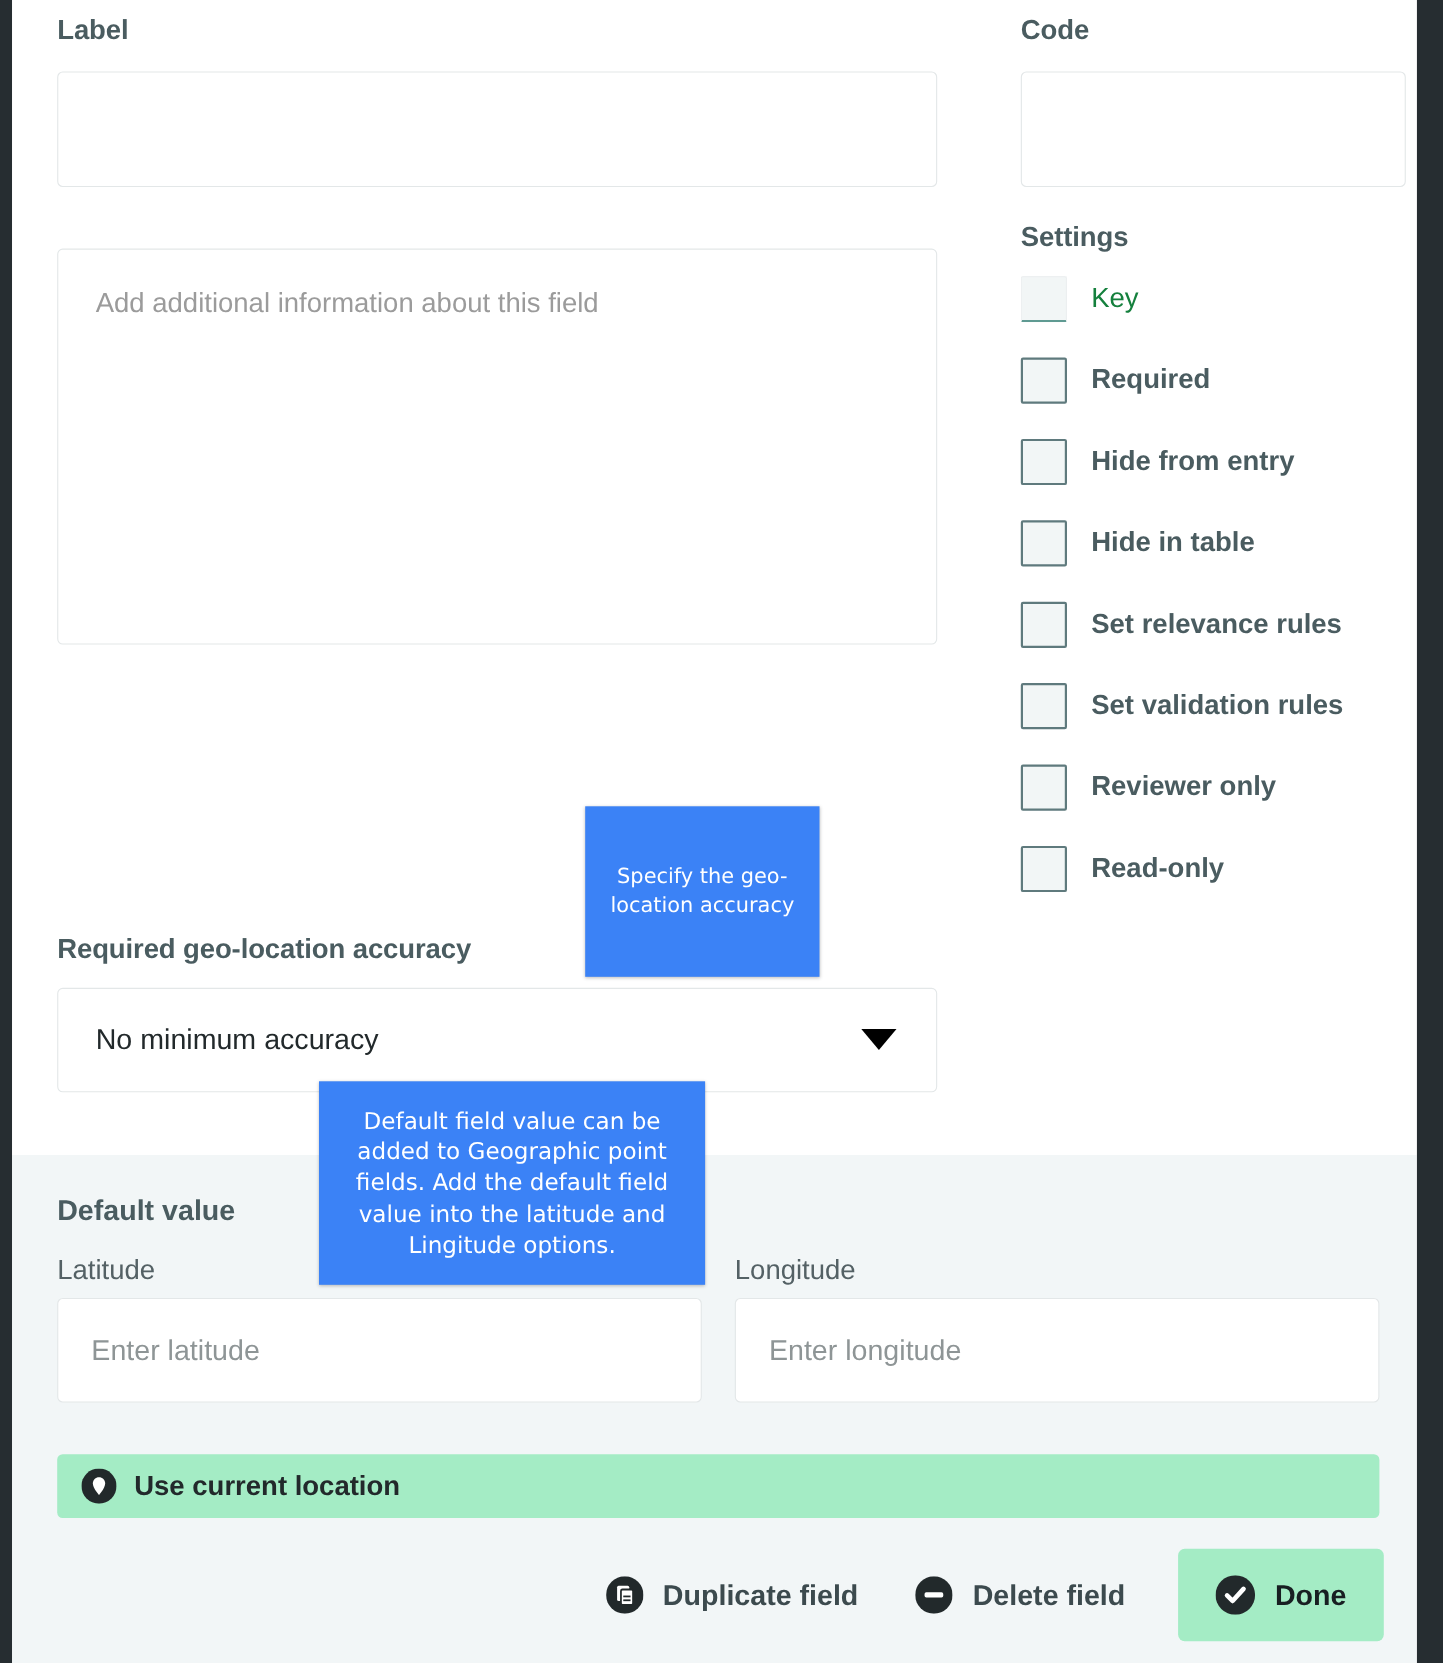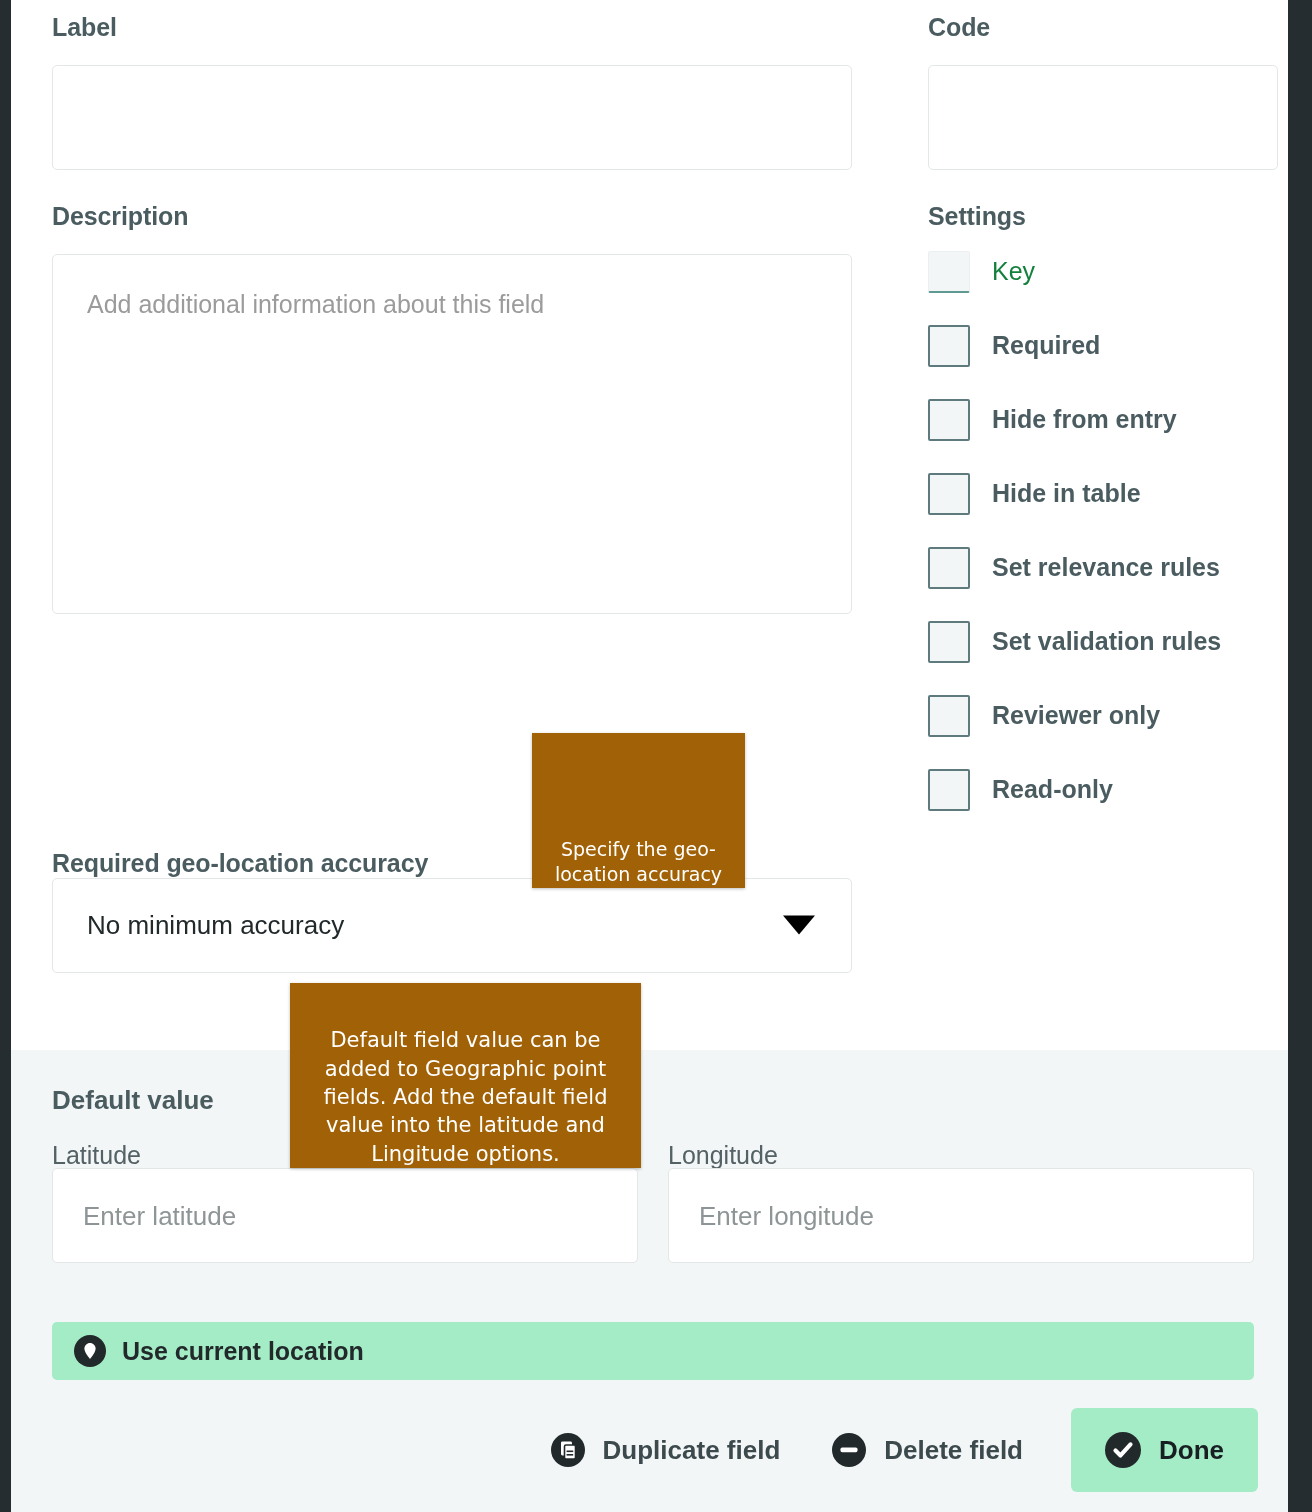--- a/index.html
+++ b/index.html
@@ -98,20 +98,21 @@
     font-size: 25px;
     font-weight: bold;
     color: #4a5c60;
     white-space: nowrap;
   }
   .setting-label.disabled { color: #15803d; font-weight: normal; }
 
   
   #accuracy-block { top: 850px; }
   #accuracy-select {
+    margin-top: 20px;
     height: 95px;
     position: relative;
     display: flex;
     align-items: center;
     cursor: pointer;
   }
   #accuracy-value {
     font-size: 26px;
     color: #22292b;
     padding-left: 34px;
@@ -151,21 +152,21 @@
   #lat-group { left: 41px;  width: 586px; }
   #lon-group { left: 657px; width: 586px; }
 
   .small-label {
     font-size: 25px;
     color: #546165;
     font-weight: normal;
     line-height: 1;
   }
   .latlon-input {
-    margin-top: 0;
+    margin-top: 12px;
     height: 95px;
     position: relative;
     background: #ffffff;
     border: 1px solid #e3e7e8;
     border-radius: 5px;
   }
   .latlon-input .placeholder {
     left: 30px;
     top: 50%;
     transform: translateY(-50%);
@@ -229,28 +230,28 @@
     padding: 24px 34px;
     margin-left: 26px;
   }
   #done-button .btn-text { color: #181f22; }
 
   .icon-svg { display: block; }
 
   
   .tooltip {
     position: absolute;
-    background: #a16207;
+    background: #3b82f6;
     color: #ffffff;
     font-family: "DejaVu Sans", sans-serif;
     text-align: center;
     box-shadow: 0 1px 3px rgba(0,0,0,0.25);
     z-index: 40;
     display: flex;
-    align-items: flex-end;
+    align-items: center;
     justify-content: center;
   }
   #tooltip-accuracy {
     left: 521px;
     top: 733px;
     width: 213px;
     height: 155px;
     font-size: 19px;
     line-height: 1.35;
     padding: 0 10px;
@@ -280,21 +281,20 @@
     </div>
 
     <div class="col-right" style="top:14px;">
       <div class="field-label">Code</div>
       <div id="code-input" class="text-box">
         <span class="placeholder"></span>
       </div>
     </div>
 
     <div class="col-left" style="top:203px;">
-      <div class="field-label">Description</div>
       <div id="description-input" class="text-box">
         <span class="placeholder">Add additional information about this field</span>
       </div>
     </div>
 
     <div class="col-right" style="top:203px;">
       <div id="settings-heading" class="field-label">Settings</div>
 
       <div class="setting-row">
         <span class="cb disabled"></span>

